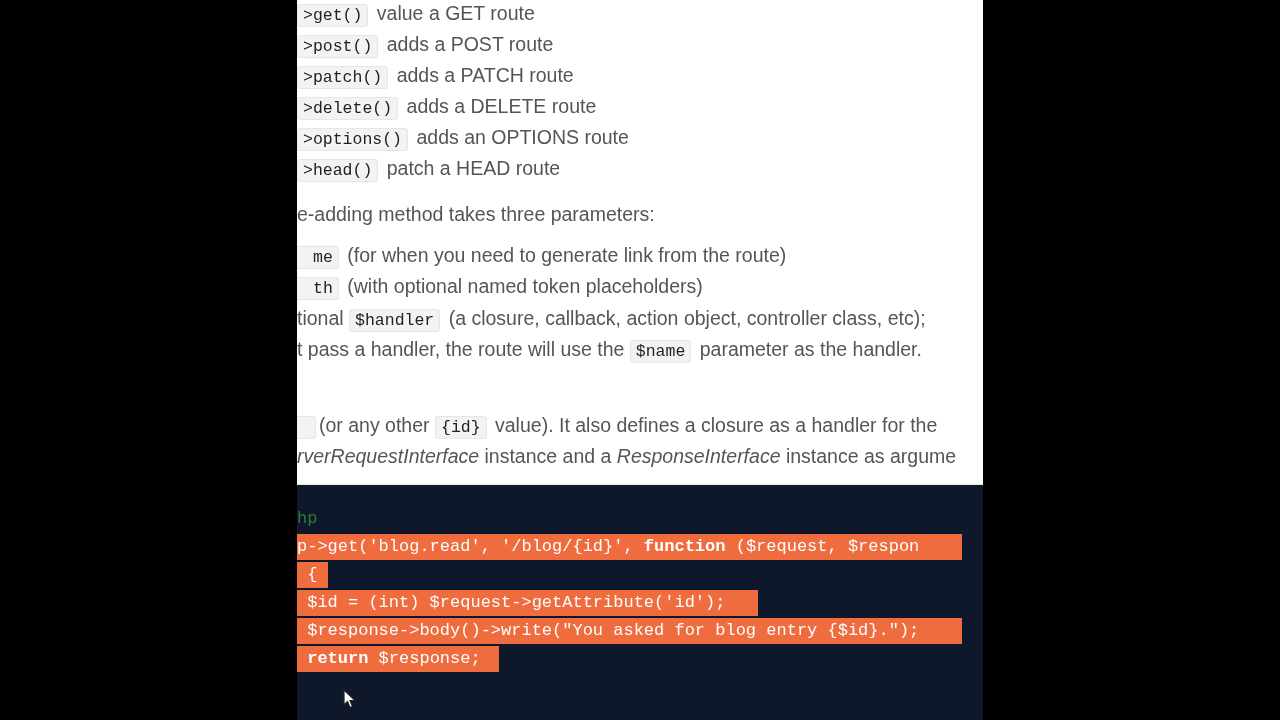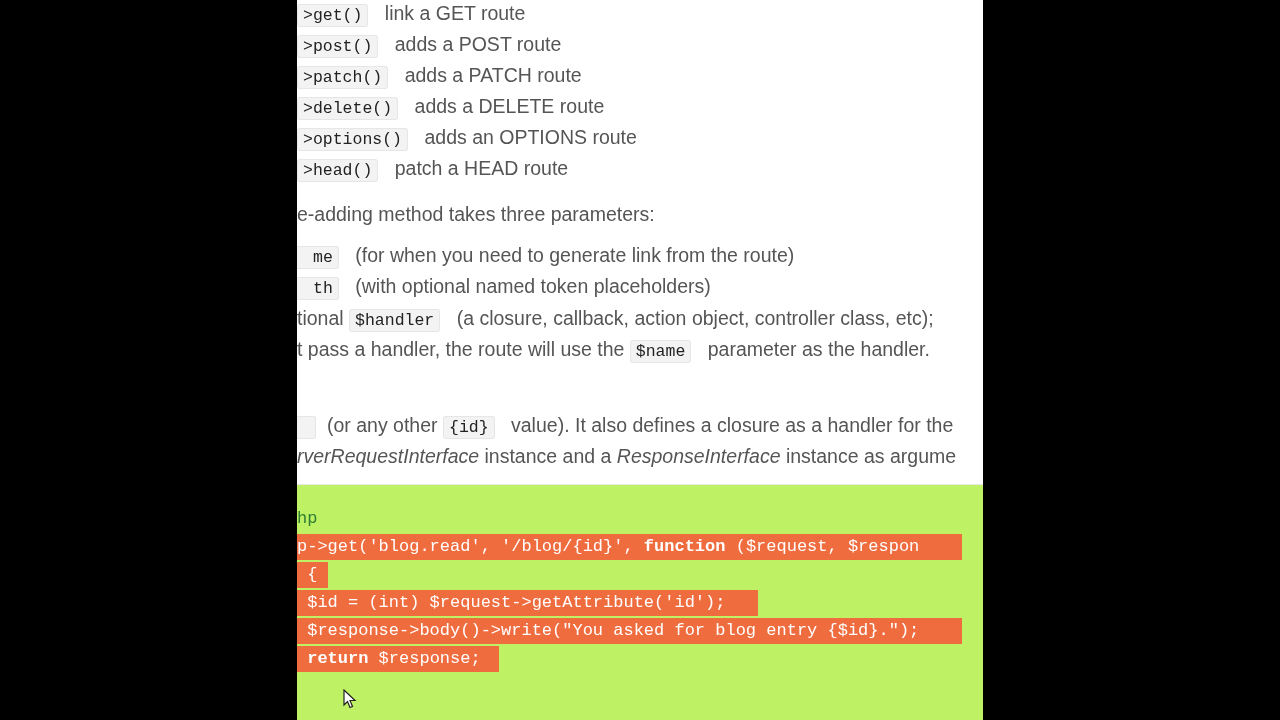--- a/index.html
+++ b/index.html
@@ -13,44 +13,44 @@
     }
     .line {
       position: absolute; left: 0; white-space: nowrap;
       font-size: 19.5px; color: #555; line-height: 26px;
       font-family: "Liberation Sans", sans-serif;
     }
     code {
       font-family: "Liberation Mono", monospace;
       font-size: 16.5px; color: #222;
       background: #f3f3f3; border: 1px solid #e6e6e6; border-radius: 3px;
-      padding: 1px 5px; margin-right: 11px;
+      padding: 1px 5px; margin-right: 3px;
     }
     code.cut { border-left: none; border-radius: 0 3px 3px 0; padding-left: 16px; }
     em { }
     .codeblock {
       position: absolute; left: 0; top: 484px; width: 686px; height: 236px;
-      background: #bef264; border-top: 1px solid #e8e8e8;
+      background: #0f172a; border-top: 1px solid #e8e8e8;
     }
     .cl {
       position: absolute; left: 0; white-space: pre;
       font-family: "Liberation Mono", monospace; font-size: 17px;
       line-height: 26px; height: 26px;
     }
     .cl.sel { background: #ef6c3f; color: #fff; padding-right: 9px; }
     .cl.sel b { font-weight: bold; }
     .php { color: #2e7d32; }
     .cursor { position: absolute; left: 46px; top: 204px; }
   </style>
 </head>
 <body>
 
 <div class="pane">
 
-  <div class="line" style="top:0px"><code>&gt;get()</code> <span>link a GET route</span></div>
+  <div class="line" style="top:0px"><code>&gt;get()</code> <span>value a GET route</span></div>
   <div class="line" style="top:62px"><code>&gt;patch()</code> <span>adds a PATCH route</span></div>
   <div class="line" style="top:31px"><code>&gt;post()</code> <span>adds a POST route</span></div>
   <div class="line" style="top:93px"><code>&gt;delete()</code> <span>adds a DELETE route</span></div>
   <div class="line" style="top:124px"><code>&gt;options()</code> <span>adds an OPTIONS route</span></div>
   <div class="line" style="top:155px"><code>&gt;head()</code> <span>patch a HEAD route</span></div>
 
   <div class="line" style="top:201px">e-adding method takes three parameters:</div>
 
   <div class="line" style="top:242px"><code class="cut">me</code> <span>(for when you need to generate link from the route)</span></div>
   <div class="line" style="top:273px"><code class="cut">th</code> <span>(with optional named token placeholders)</span></div>

